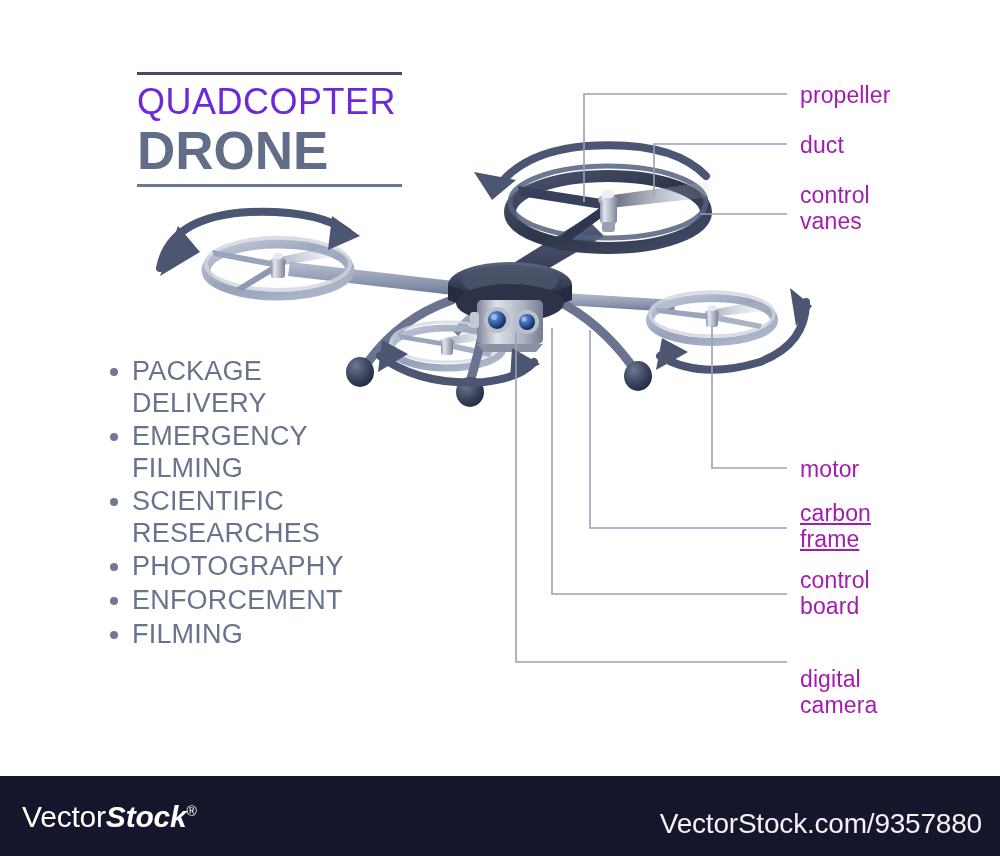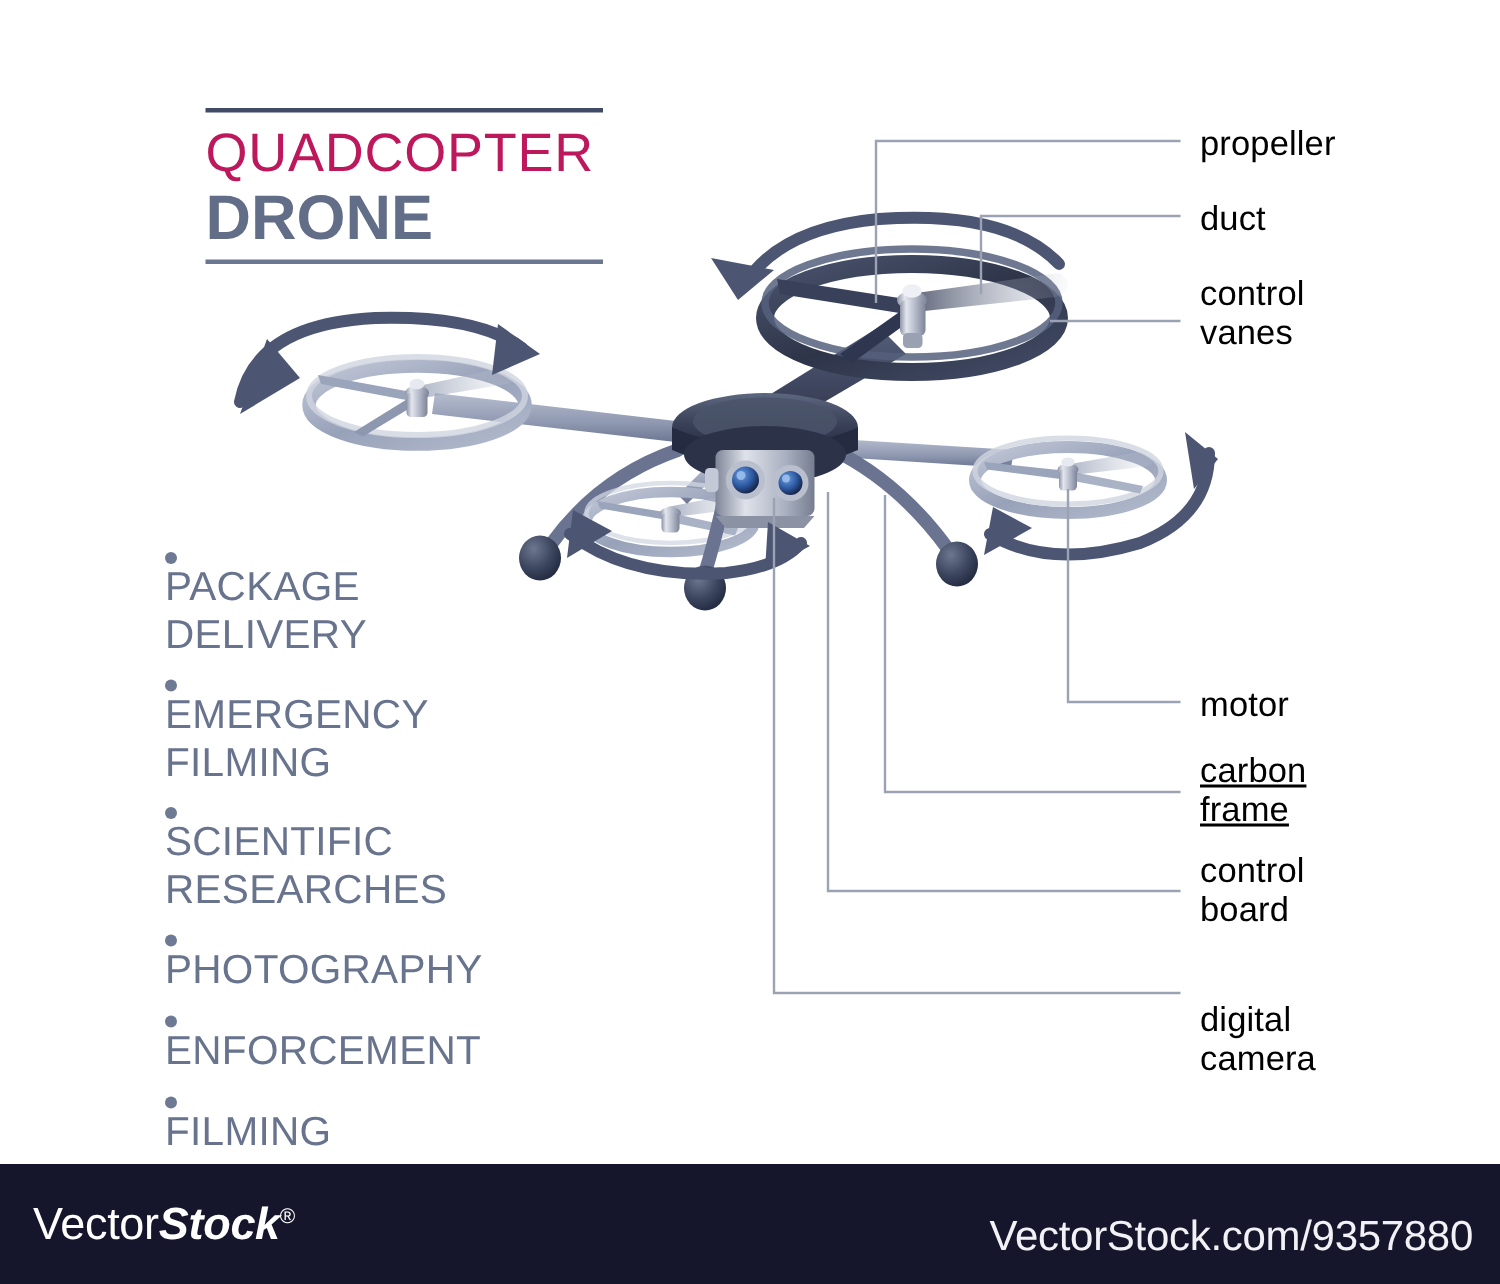--- a/index.html
+++ b/index.html
@@ -28,28 +28,28 @@
     width: 265px;
   }
   .title-rule-top {
     width: 265px;
     height: 3px;
     background: #414b66;
   }
   .title-line1 {
     font-size: 36px;
     letter-spacing: 0.5px;
-    color: #be185d;
+    color: #6d28d9;
     line-height: 1.08;
     margin-top: 8px;
     white-space: nowrap;
     font-weight: 400;
   }
   .title-line2 {
-    font-size: 42px;
+    font-size: 53px;
     font-weight: bold;
     color: #626d88;
     line-height: 1.0;
     letter-spacing: 0px;
     margin-top: 2px;
     white-space: nowrap;
   }
   .title-rule-bottom {
     width: 265px;
     height: 3px;
@@ -61,21 +61,20 @@
   .uses-list {
     position: absolute;
     left: 110px;
     top: 356px;
     width: 300px;
   }
   .use-item {
     display: flex;
     align-items: flex-start;
     margin-bottom: 2px;
-    flex-direction: column;
   }
   .use-bullet {
     width: 8px;
     height: 8px;
     border-radius: 50%;
     background: #6e7993;
     flex: 0 0 auto;
     margin-top: 12px;
     margin-right: 14px;
   }
@@ -84,21 +83,21 @@
     color: #68738d;
     line-height: 1.17;
     letter-spacing: 0.2px;
     max-width: 260px;
   }
 
   
   .callout {
     position: absolute;
     font-size: 23px;
-    color: #000000;
+    color: #a21caf;
     line-height: 1.13;
     letter-spacing: 0.1px;
     white-space: pre-line;
   }
 
   
   #leaders, #drone {
     position: absolute;
     left: 0;
     top: 0;

